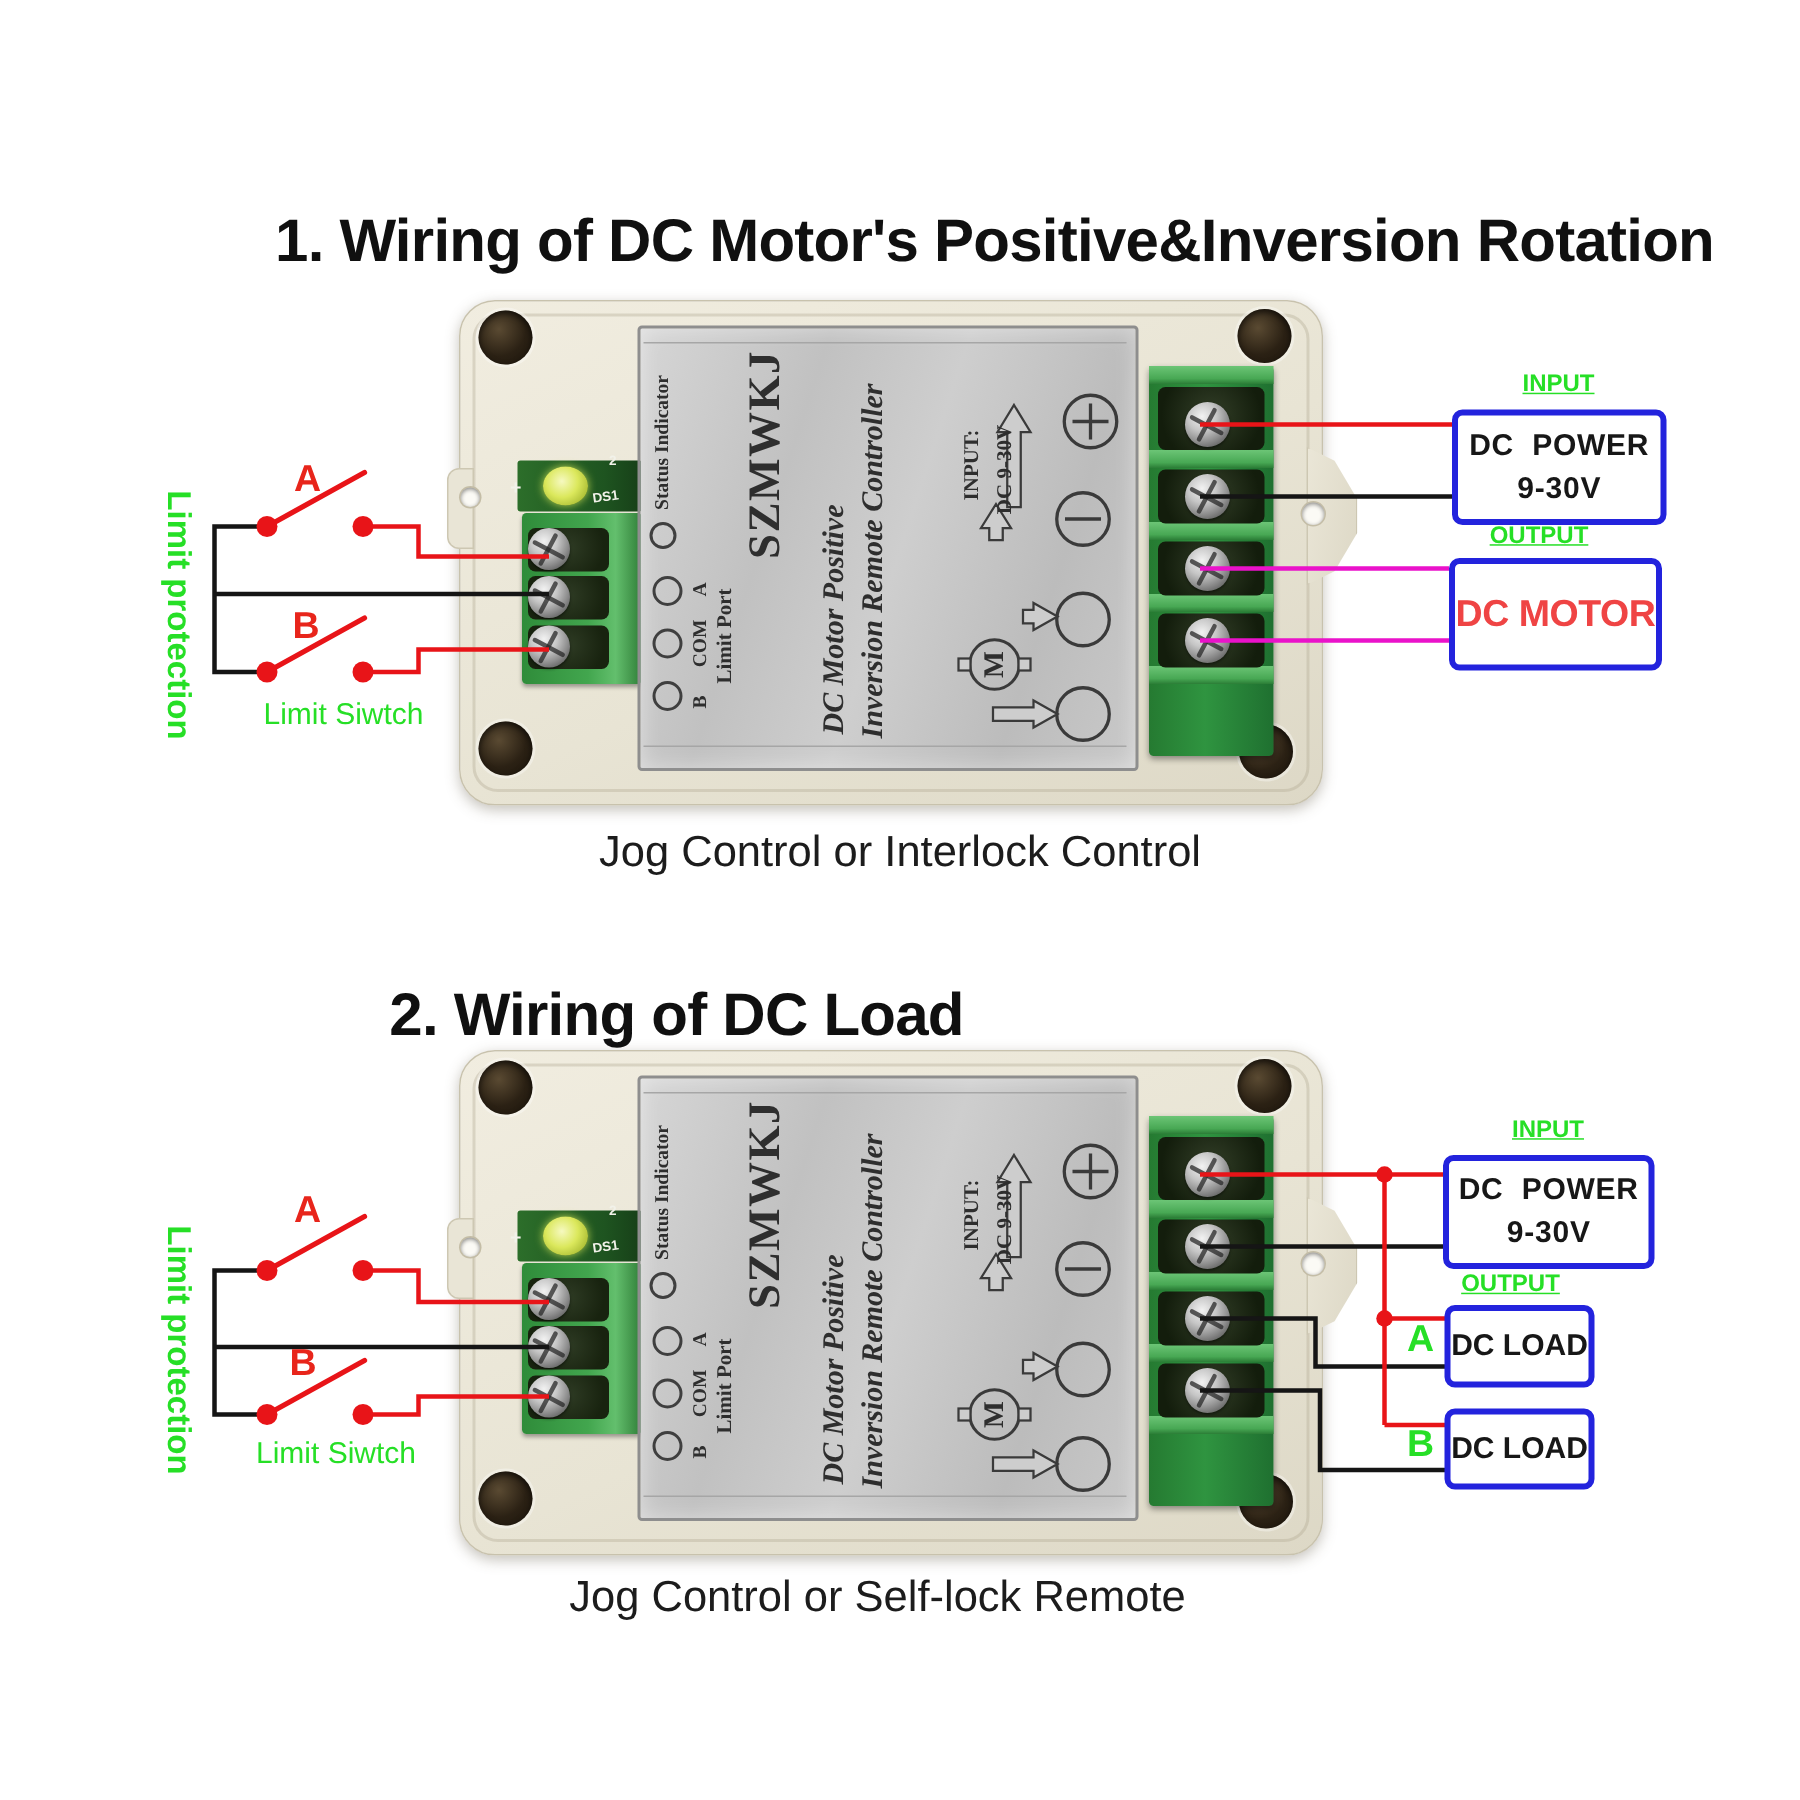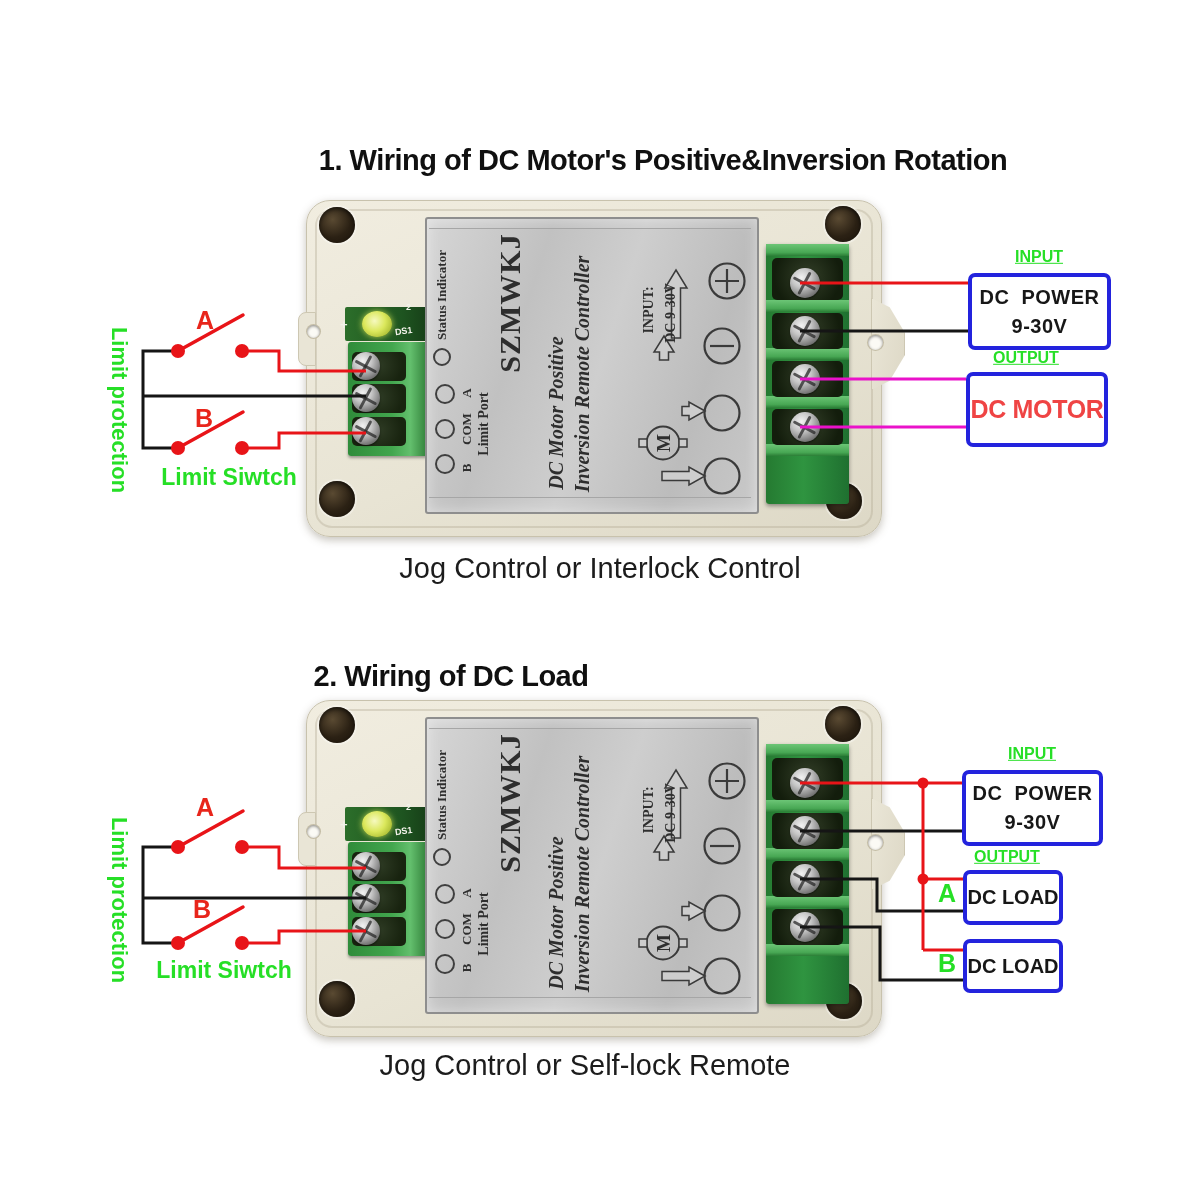--- a/index.html
+++ b/index.html
@@ -60,27 +60,27 @@
 
   
   .wires{position:absolute;left:0;top:0;z-index:4;pointer-events:none;}
   .wires path{fill:none;stroke-width:3;}
   .wires .arm{stroke-width:3.5;stroke-linecap:round;}
 
   
   #overlay{position:absolute;inset:0;z-index:6;}
   #overlay > *{position:absolute;}
   .ctr{transform:translate(-50%,-50%);white-space:pre;line-height:1.15;}
-  .title{font-weight:700;font-size:29px;letter-spacing:-0.5px;color:#101010;}
+  .title{font-weight:700;font-size:40px;letter-spacing:-0.5px;color:#101010;}
   .caption{font-size:29px;color:#1c1c1c;}
   .gtext{font-weight:700;font-size:16px;text-decoration:underline;}
   .glabel{font-weight:700;font-size:25px;}
   .rlabel{font-weight:700;font-size:25px;}
   .vgreen{transform:translate(-50%,-50%) rotate(90deg);font-weight:700;font-size:22px;white-space:nowrap;}
-  .lswitch{font-weight:700;font-size:23px;}
+  .lswitch{font-weight:400;font-size:20px;}
   .bluebox{background:#fff;border:4px solid #2323dd;border-radius:7px;
         display:flex;flex-direction:column;align-items:center;justify-content:center;row-gap:6px;}
   .bline{font-size:20px;font-weight:700;color:#171717;white-space:pre;letter-spacing:0.5px;}
   .bmotor{font-size:25px;font-weight:700;color:#ef4444;letter-spacing:-0.3px;}
   .bload{font-size:20px;font-weight:700;color:#171717;}
 </style>
 </head>
 <body>
 
 <div id="stage">

